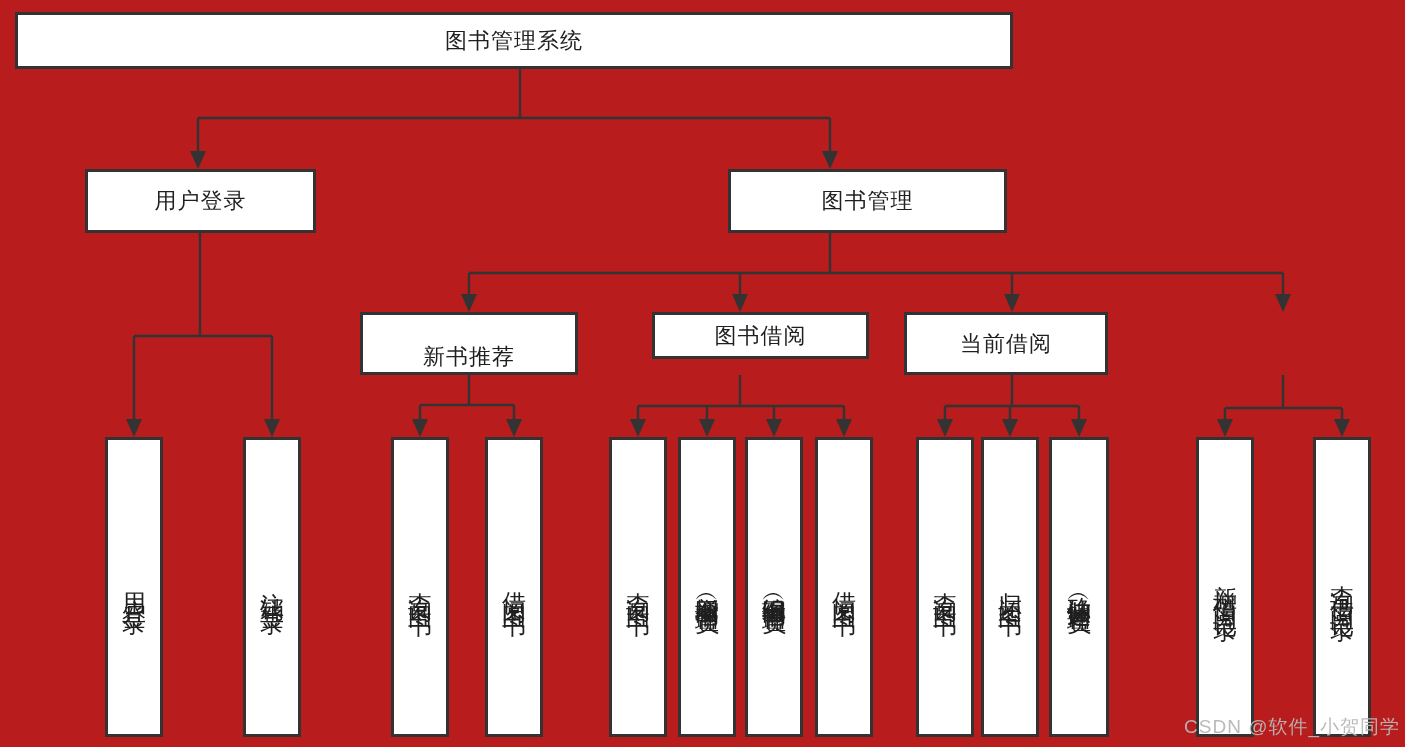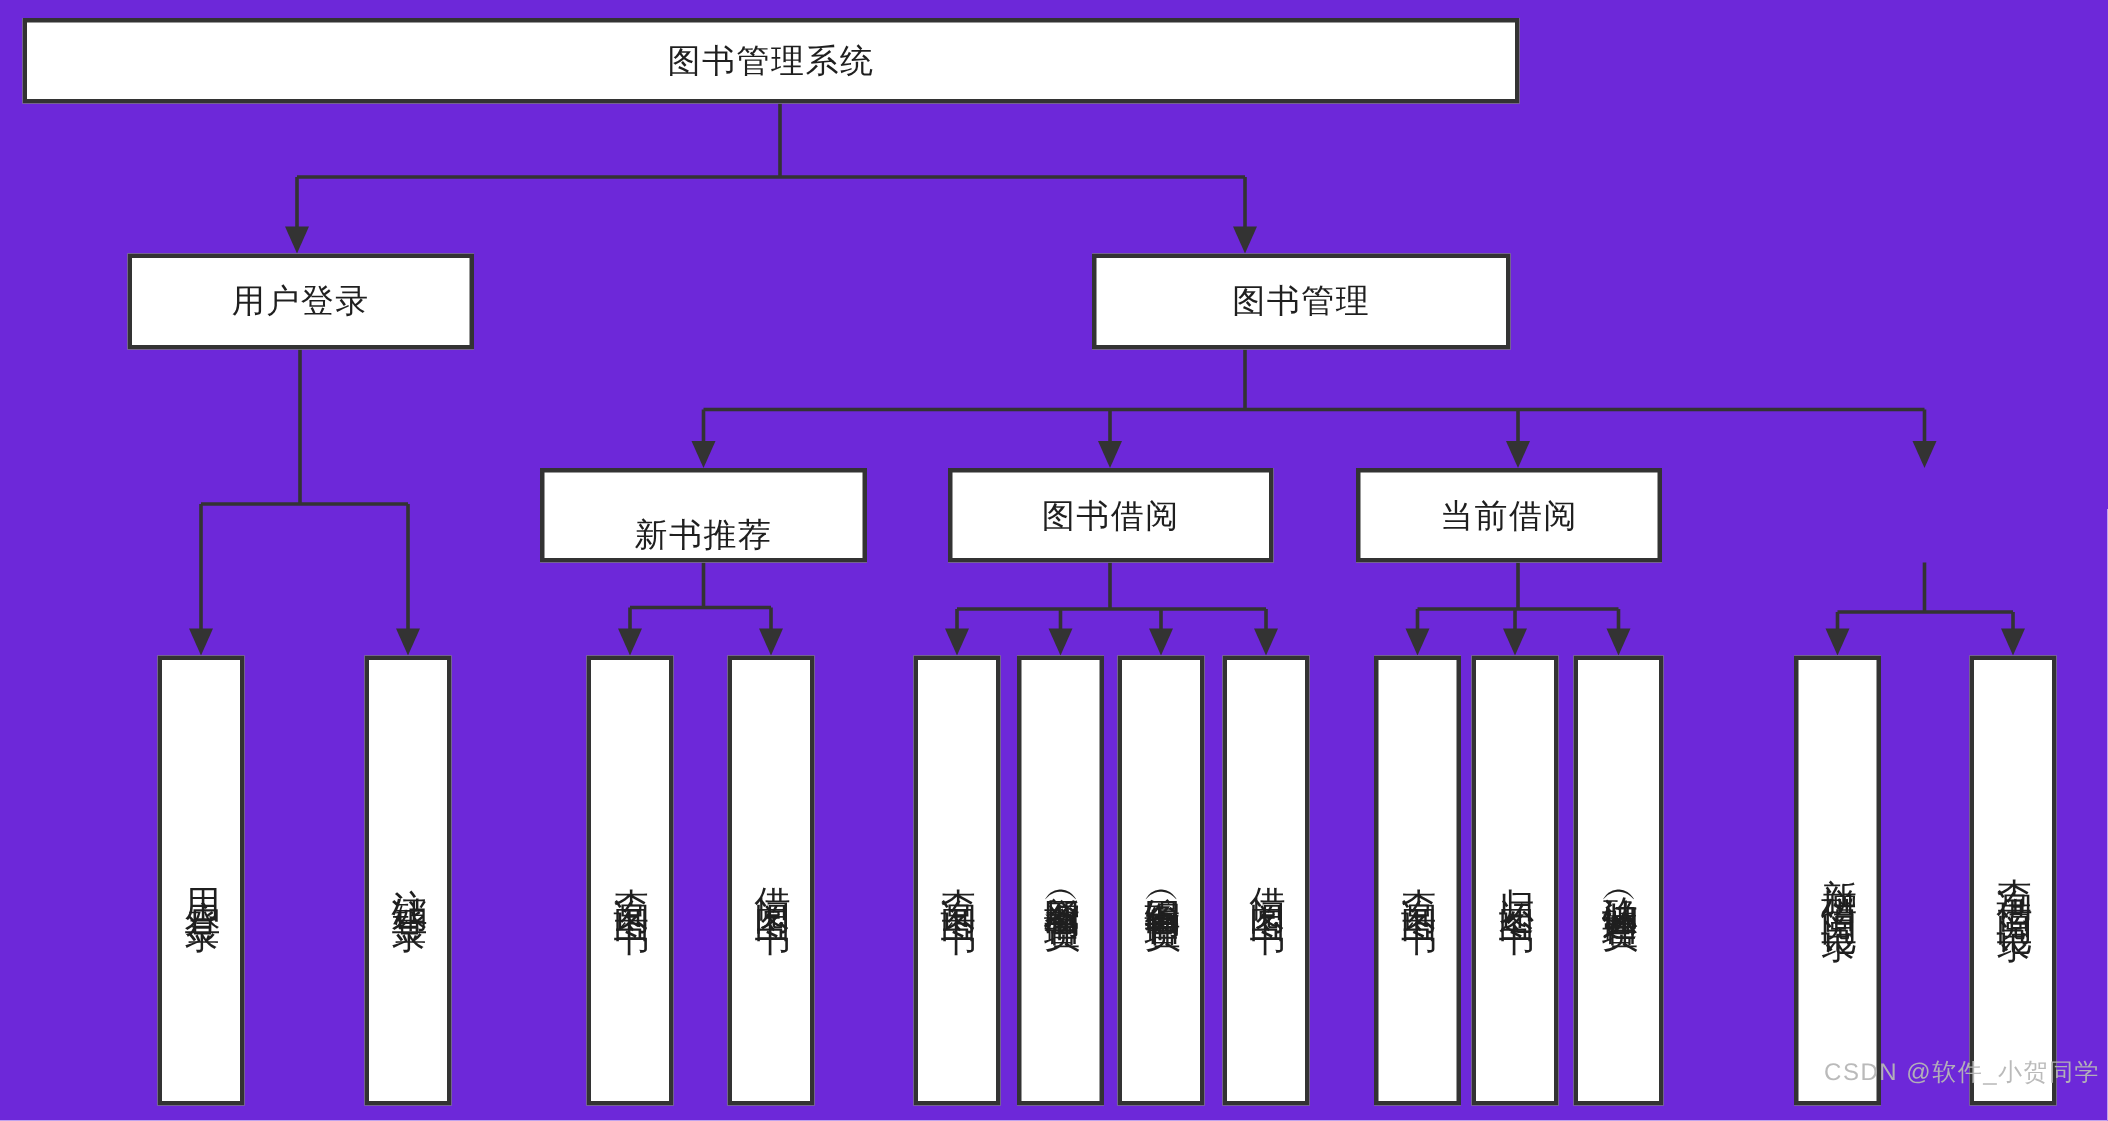--- a/index.html
+++ b/index.html
@@ -1,20 +1,20 @@
 <!DOCTYPE html>
 <html><head>
 <meta charset="utf-8">
 <style>
   html, body { margin: 0; padding: 0; background: #ffffff; }
   .stage {
     position: relative;
     width: 1405px;
     height: 747px;
-    background: #6d28d9;
+    background: #b91c1c;
     font-family: "Liberation Sans", sans-serif;
     overflow: hidden;
   }
   svg.connectors { position: absolute; left: 0; top: 0; }
   .node {
     position: absolute;
     box-sizing: border-box;
     border: 3px solid #333333;
     background: #ffffff;
     display: flex;
@@ -27,22 +27,22 @@
     writing-mode: vertical-rl;
     text-orientation: mixed;
     font-size: 24px;
     letter-spacing: 7px;
     line-height: 1;
   }
   .vbox.tight span { letter-spacing: 2px; }
   .watermark {
     position: absolute;
     right: 5px;
-    bottom: 21px;
-    font-size: 16px;
+    bottom: 7px;
+    font-size: 19px;
     letter-spacing: 1px;
     color: rgba(182,182,182,0.95);
     white-space: nowrap;
   }
 </style>
 </head>
 <body>
 
 <div class="stage">
 
@@ -93,21 +93,21 @@
   <div class="node hbox" style="left:85px; top:169px; width:231px; height:64px;">
     <span>用户登录</span>
   </div>
   <div class="node hbox" style="left:728px; top:169px; width:279px; height:64px;align-items:center;">
     <span>图书管理</span>
   </div>
 
   <div class="node hbox" style="left:360px; top:312px; width:218px; height:63px;align-items:flex-end;">
     <span>新书推荐</span>
   </div>
-  <div class="node hbox" style="left:632px; top:312px; width:217px; height:63px;">
+  <div class="node hbox" style="left:652px; top:312px; width:217px; height:47px;">
     <span>图书借阅</span>
   </div>
   <div class="node hbox" style="left:904px; top:312px; width:204px; height:63px;">
     <span>当前借阅</span>
   </div>
 
   <div class="node vbox" style="left:105px; top:437px; width:58px; height:300px;">
     <span>用户登录</span>
   </div>
   <div class="node vbox" style="left:243px; top:437px; width:58px; height:300px;">

